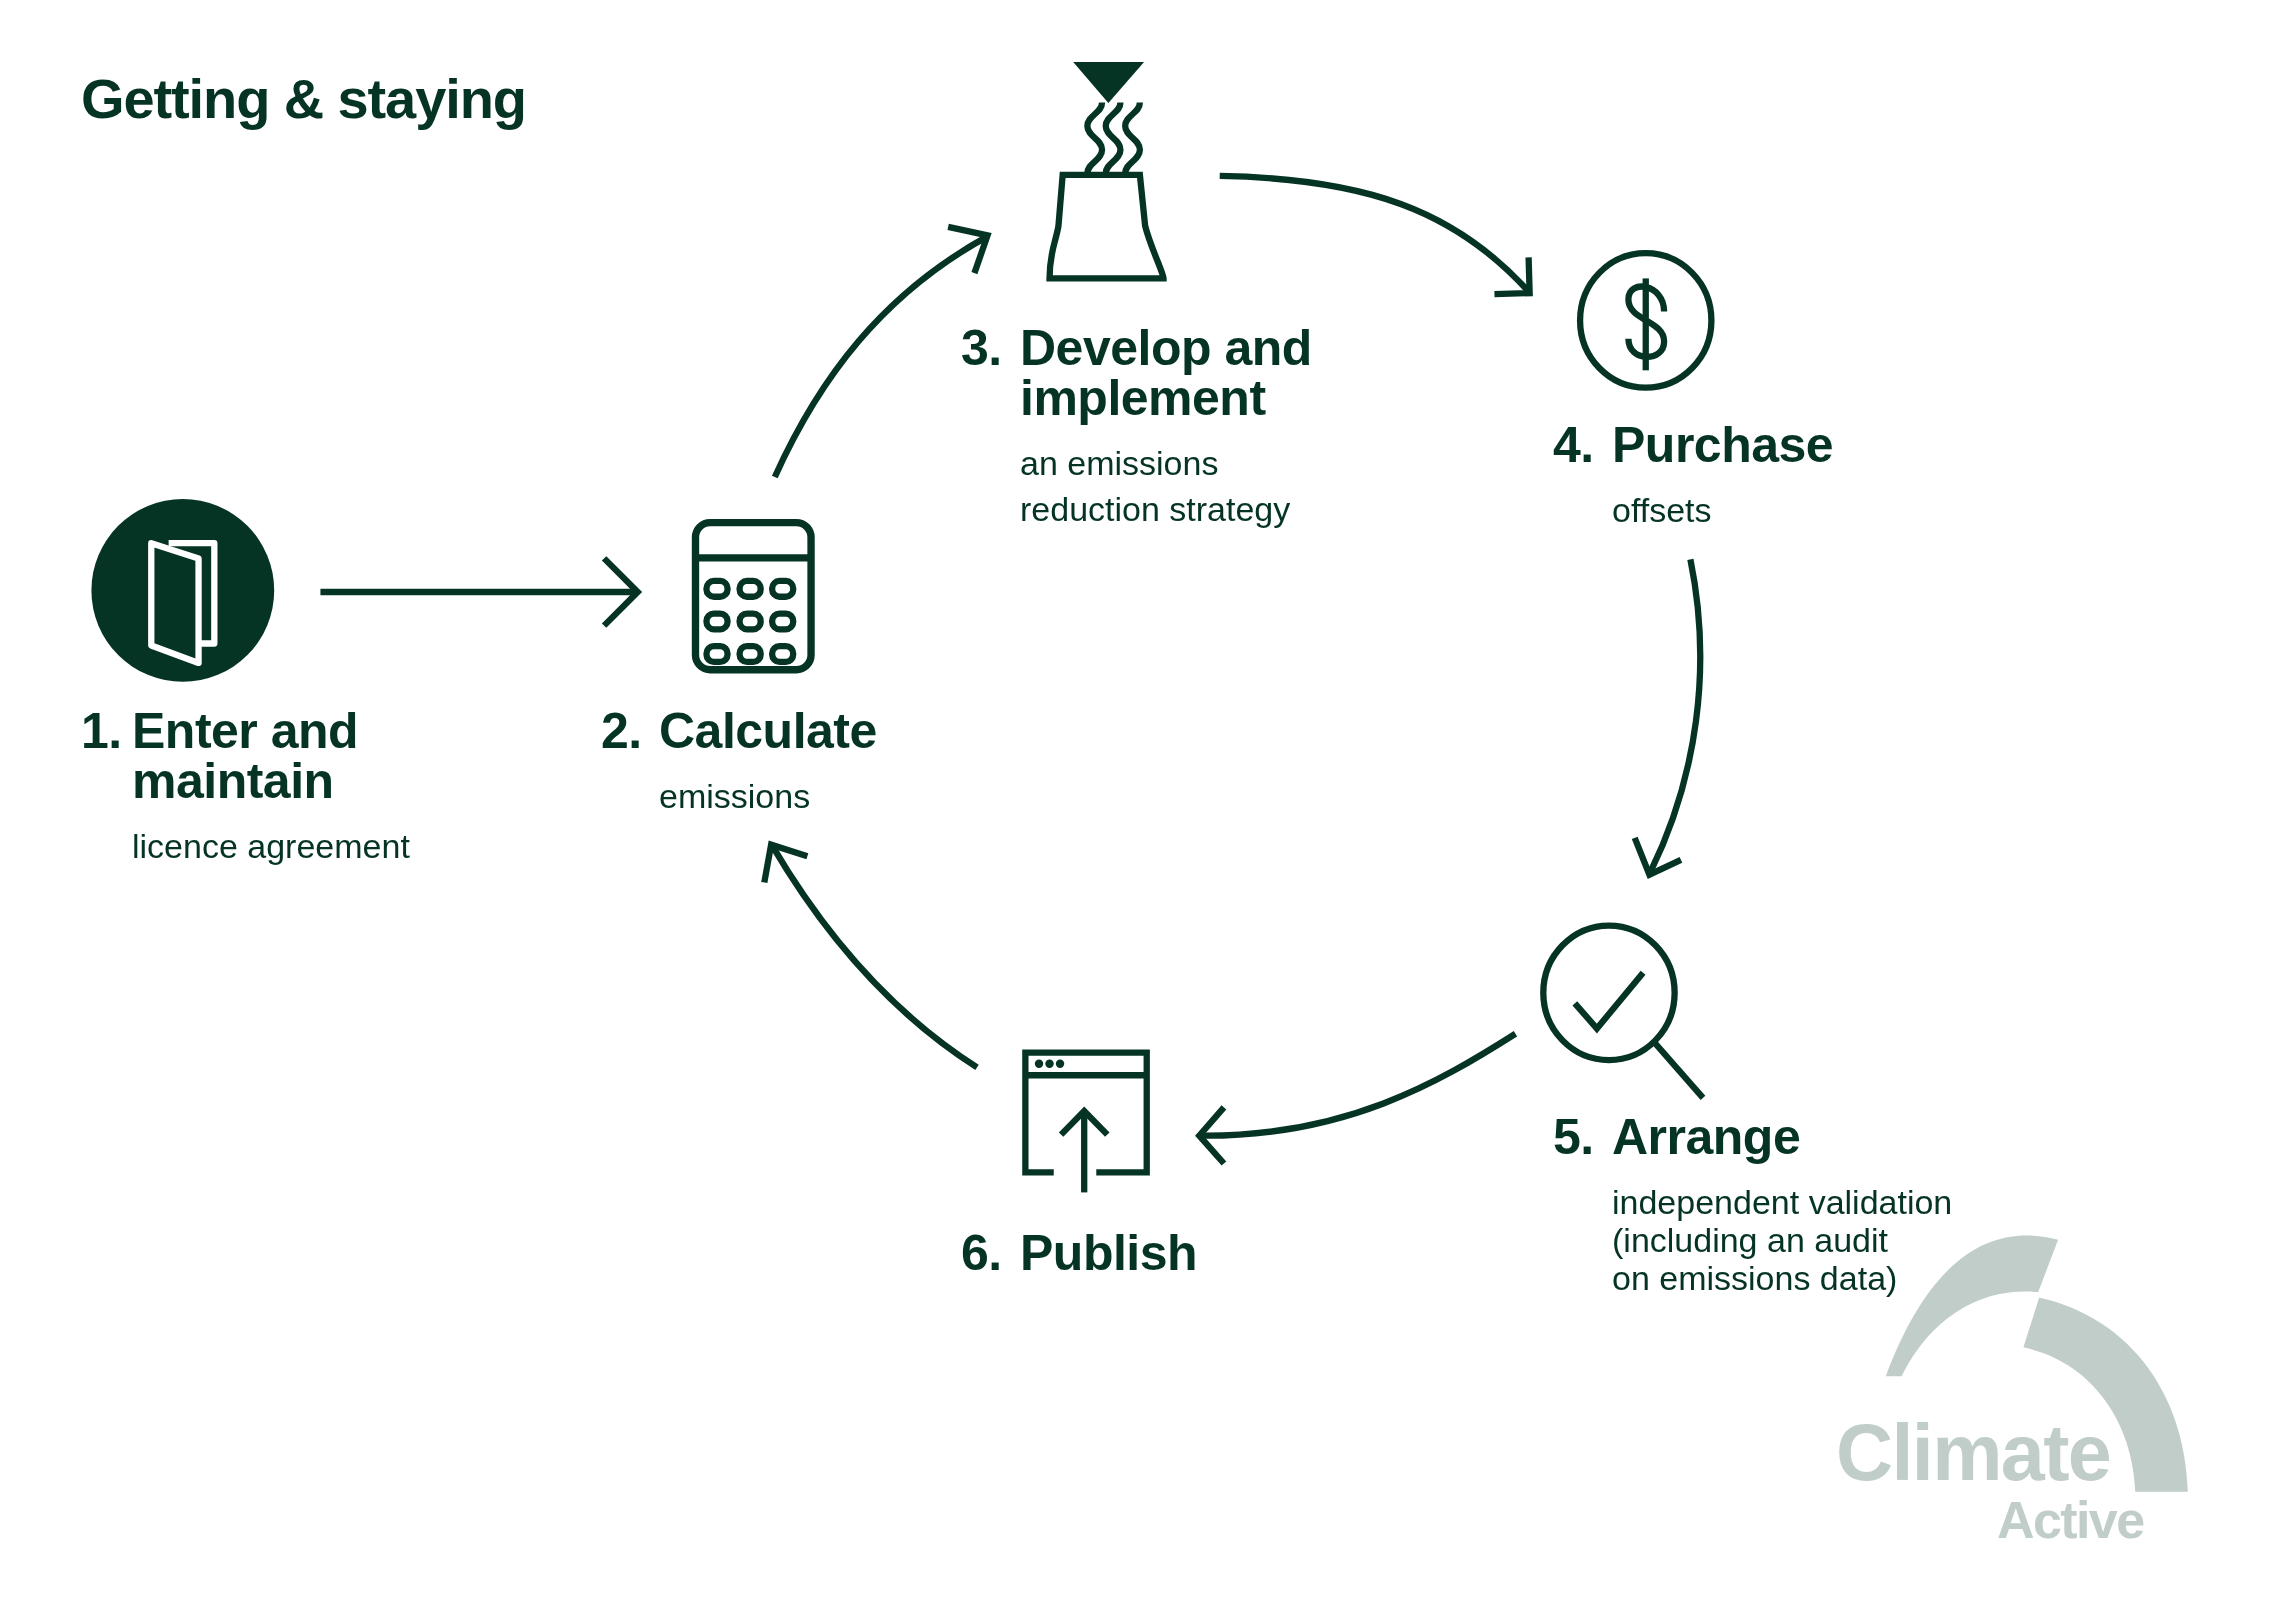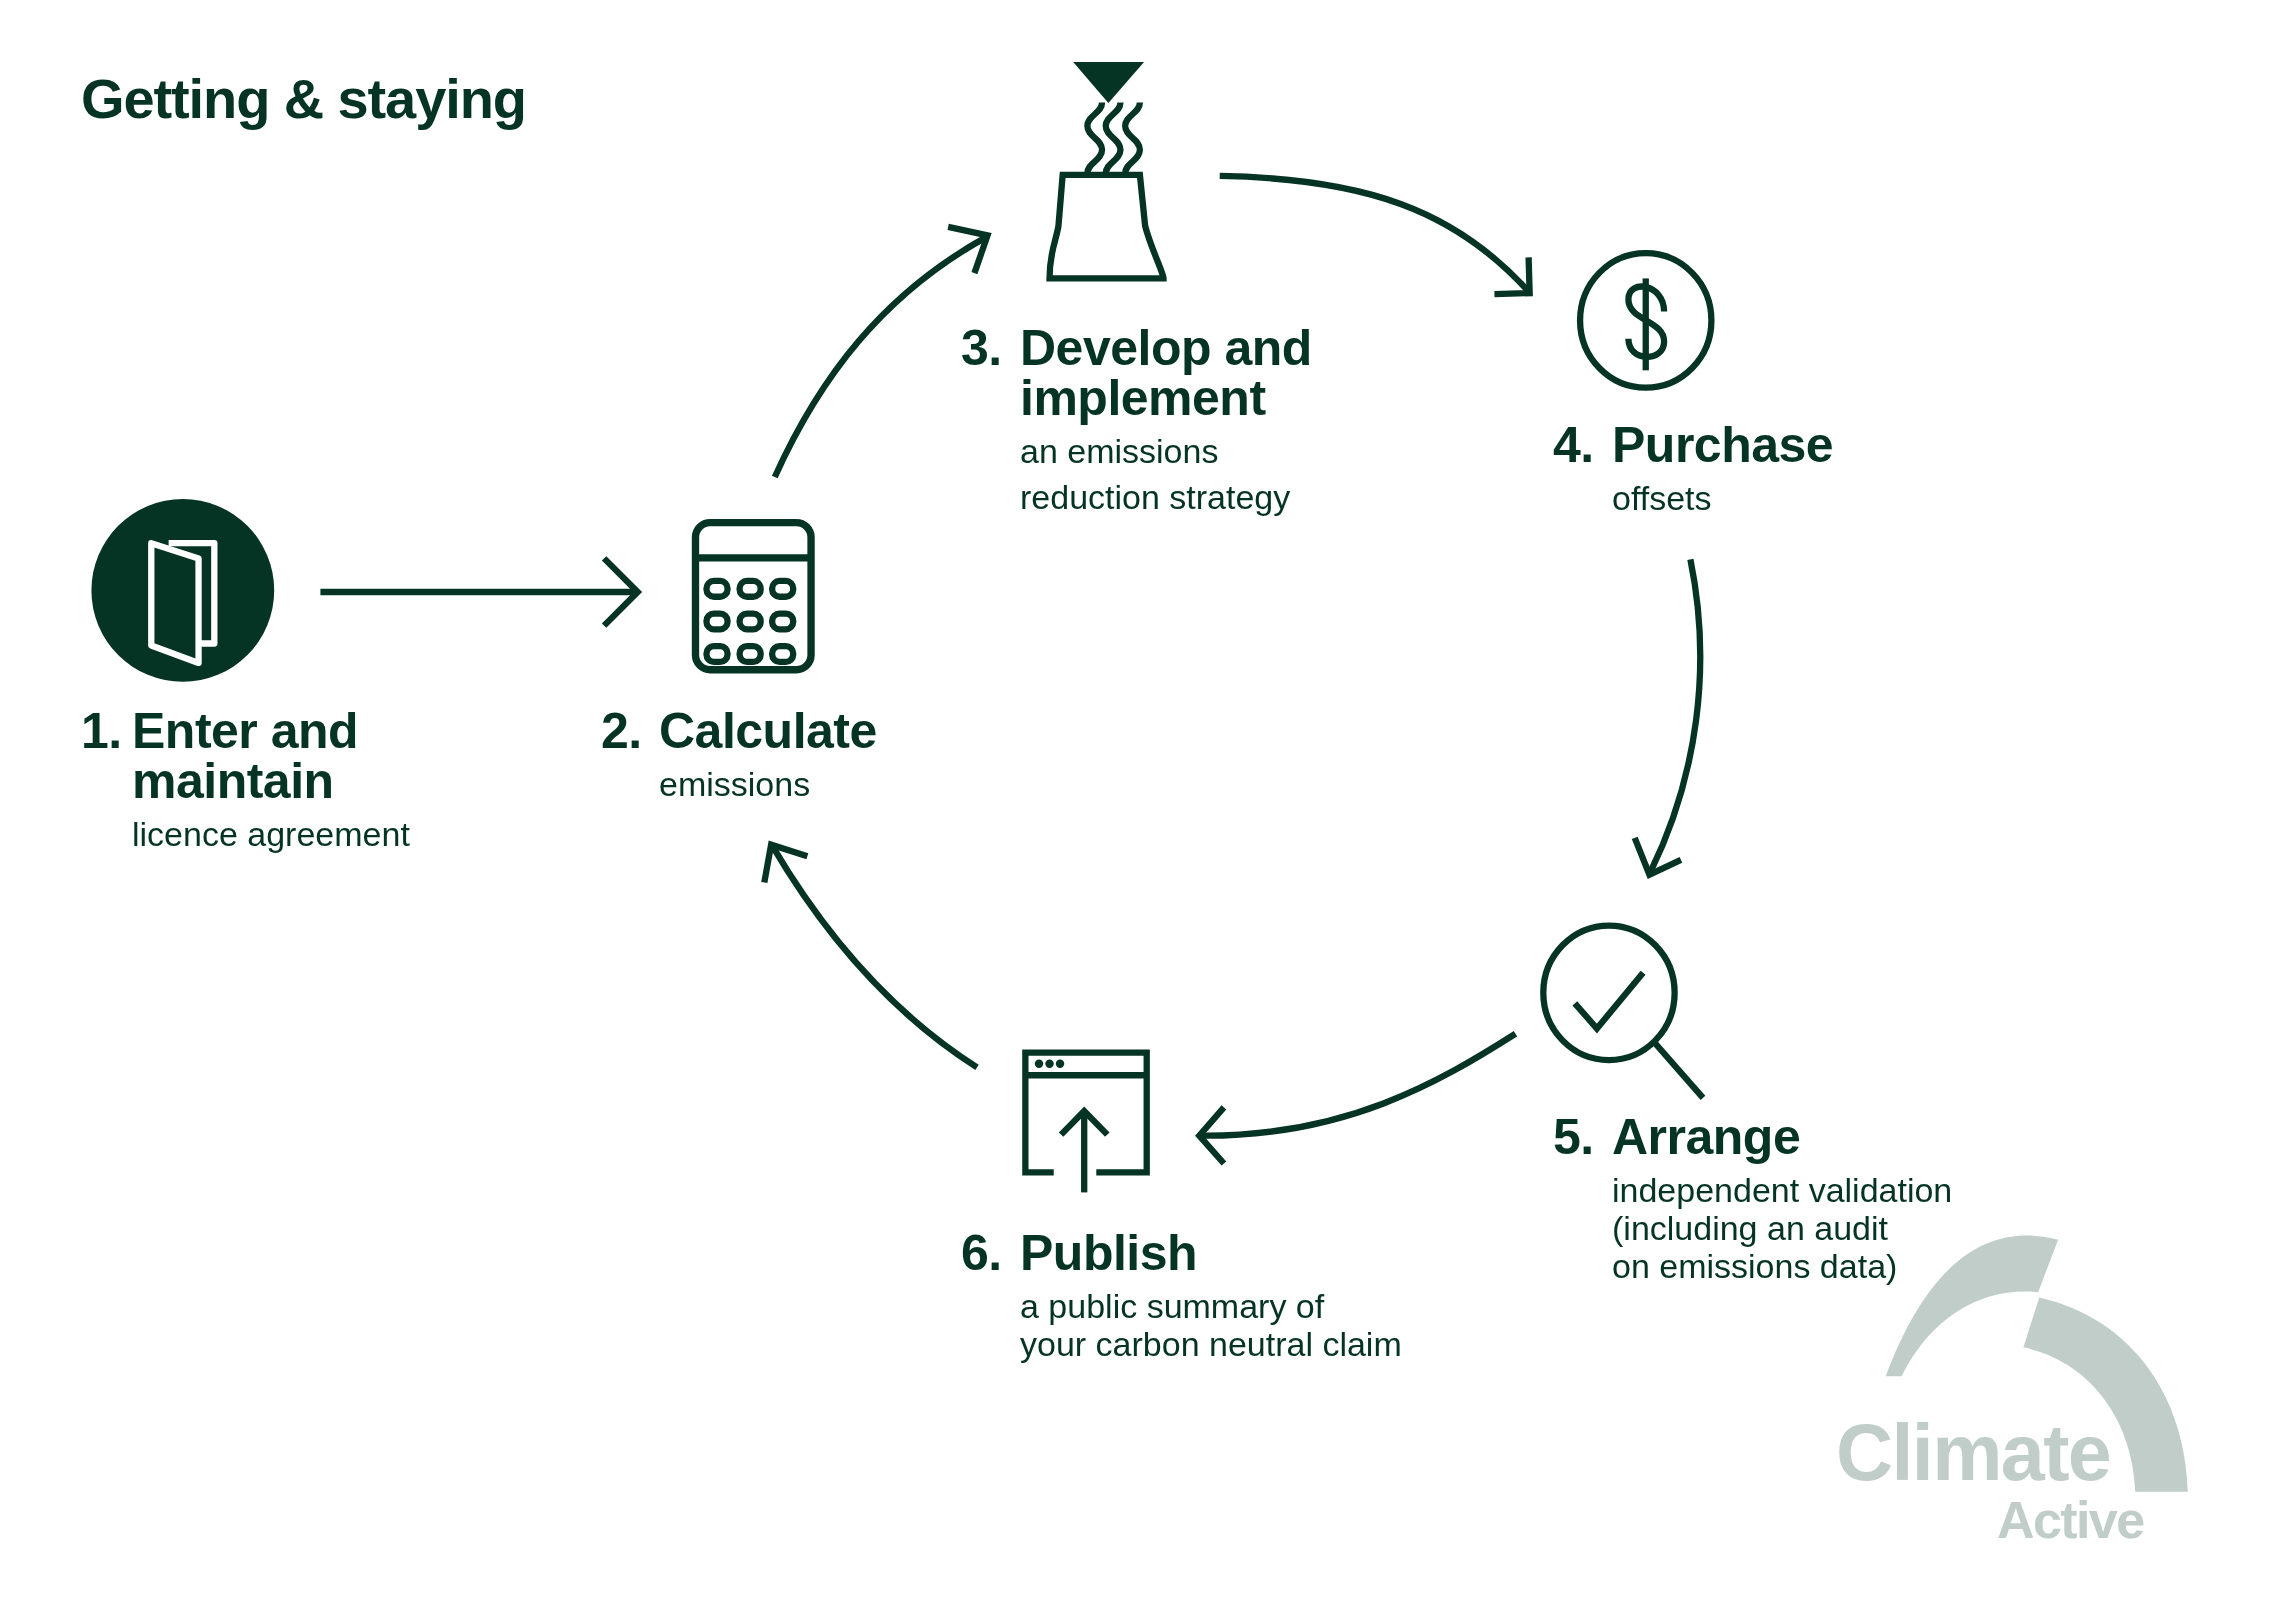--- a/index.html
+++ b/index.html
@@ -6,21 +6,21 @@
   body { width: 2295px; height: 1620px; position: relative; overflow: hidden;
          font-family: "Liberation Sans", "DejaVu Sans", sans-serif; color: #063424; }
   .canvas { position: absolute; left: 0; top: 0; width: 2295px; height: 1620px; }
   .title { position: absolute; left: 81px; top: 58px; font-weight: 700;
            font-size: 56px; line-height: 81px; letter-spacing: -1.1px; color: #063424; }
   .title div { white-space: nowrap; }
   .step { position: absolute; color: #063424; }
   .step .head { font-weight: 700; font-size: 50px; line-height: 50px; white-space: nowrap; letter-spacing: -0.5px; }
   .step .head .num { display: inline-block; }
   .step .head .cont { display: block; }
-  .step .sub { font-size: 34px; line-height: 38px; white-space: nowrap; margin-top: 9px; }
+  .step .sub { font-size: 34px; line-height: 38px; white-space: nowrap; margin-top: 21px; }
   .logo-text { position: absolute; font-weight: 700; color: #c0cdc8; white-space: nowrap; letter-spacing: -1.6px; }
 </style>
 </head>
 <body>
 
 <svg class="canvas" viewBox="0 0 4369 3084" xmlns="http://www.w3.org/2000/svg">
   <g fill="none" stroke="#063424" stroke-width="12">
 
     <g>
       <line x1="610" y1="1127" x2="1212" y2="1127"></line>
@@ -162,21 +162,17 @@
     <div class="sub">independent validation</div>
     <div class="sub" style="margin-top:0">(including an audit</div>
     <div class="sub" style="margin-top:0">on emissions data)</div>
   </div>
 </div>
 
 <div class="step" style="left:961px; top:1228px;">
   <div class="head">
     <span class="num" style="width:59px">6.</span><span>Publish</span>
   </div>
-  <div style="padding-left:59px">
-    <div class="sub">a public summary of</div>
-    <div class="sub" style="margin-top:0">your carbon neutral claim</div>
-  </div>
 </div>
 
 <div class="logo-text" style="left:1836px; top:1413px; font-size:79px; line-height:79px;text-align:right;">Climate</div>
 <div class="logo-text" style="left:1997px; top:1481px; font-size:52px; line-height:79px;">Active</div>
 
 
 </body></html>

